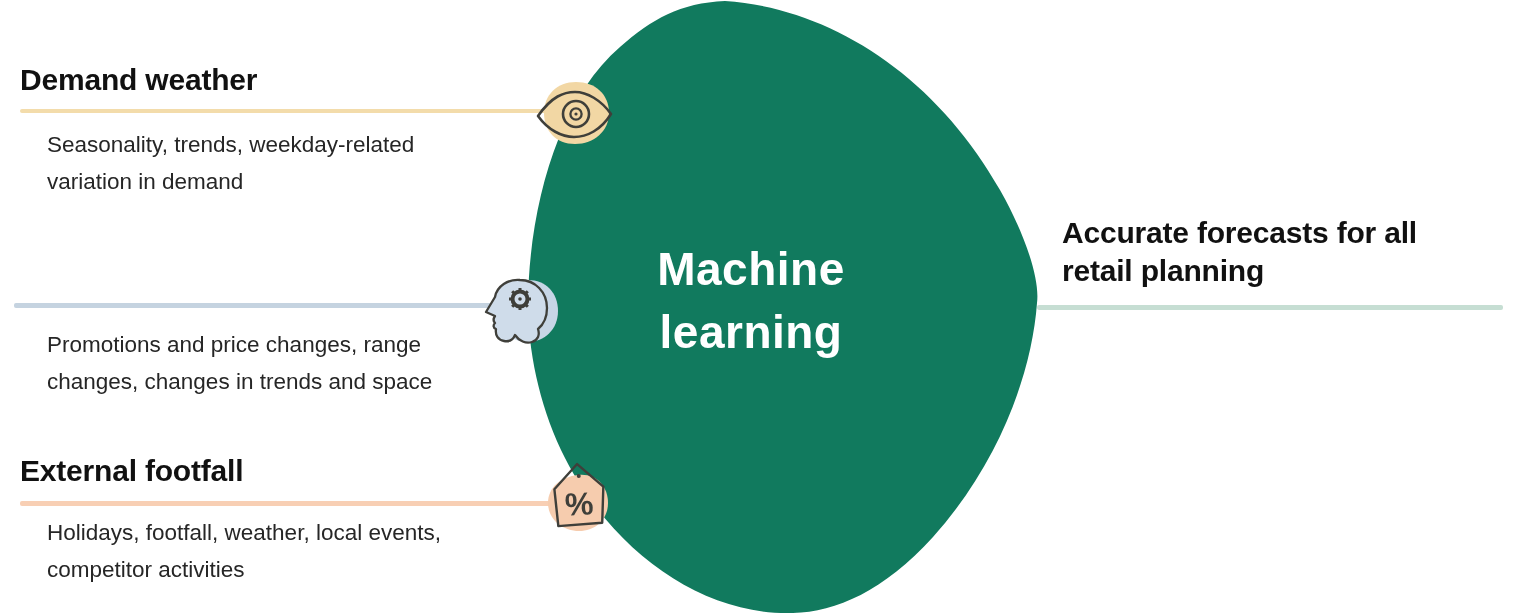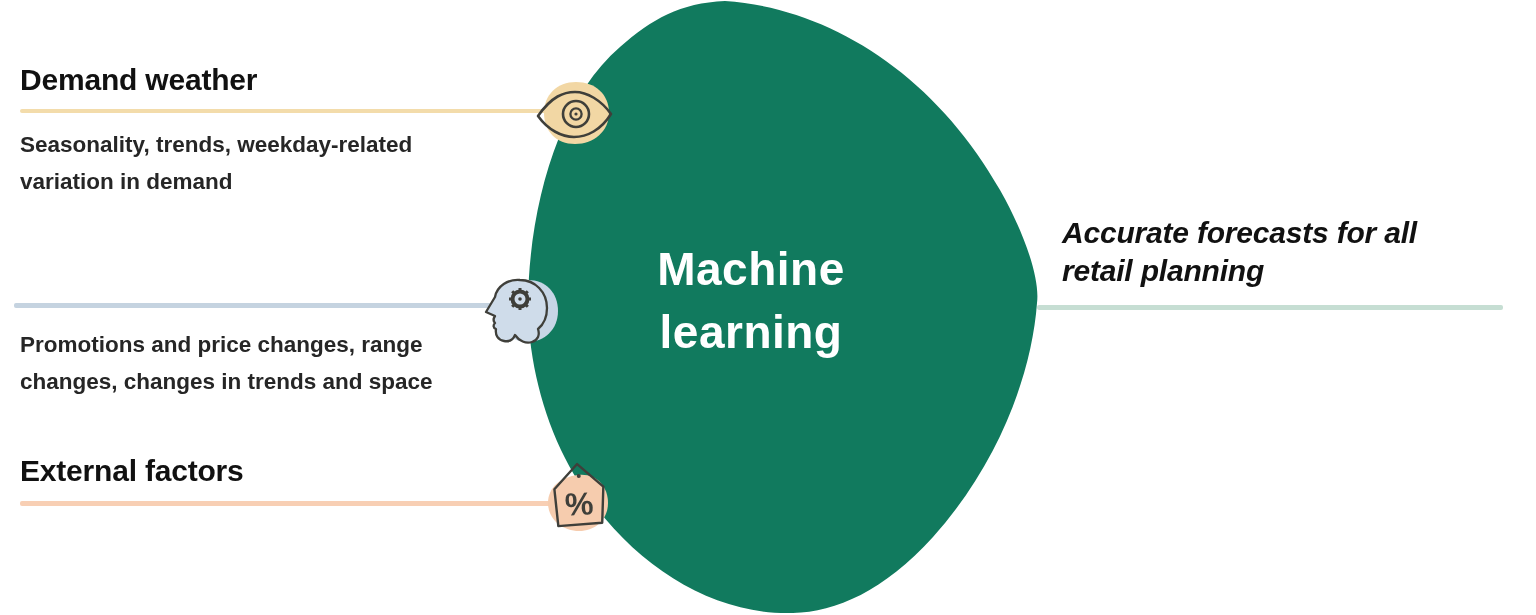--- a/index.html
+++ b/index.html
@@ -22,32 +22,33 @@
     font-size:46px;font-weight:700;line-height:63px;
     color:#ffffff;letter-spacing:0.5px;
   }
 
   
   .h-title{
     font-size:30px;font-weight:700;line-height:38px;
     color:#111111;letter-spacing:-0.2px;
   }
   .body-text{
-    font-size:22.5px;font-weight:700;line-height:37px;
+    font-size:22.5px;font-weight:400;line-height:37px;
     color:#262626;
+    margin-left:27px;
   }
 
   .t1{left:20px;top:61px;width:480px;}
   .t2{left:20px;top:257px;width:480px;}
   .t3{left:20px;top:452px;width:480px;}
   .b1{left:20px;top:126px;width:430px;}
   .b2{left:20px;top:326px;width:430px;}
   .b3{left:20px;top:514px;width:430px;}
 
-  .t-out{left:1062px;top:214px;width:426px;font-style:italic;}
+  .t-out{left:1062px;top:214px;width:426px;}
   .b-out1{left:1070px;top:339px;width:458px;}
   .b-out2{left:1070px;top:419px;width:466px;}
 
   
   .line{height:5px;border-radius:2px;}
   .line-demand{left:20px;top:109px;width:532px;height:4px;background:var(--accent-demand,#f3dcab);}
   .line-business{left:14px;top:303px;width:488px;background:var(--accent-business,#c5d3e0);}
   .line-external{left:20px;top:501px;width:540px;background:var(--accent-external,#f8cfb4);}
   .line-output{left:1037px;top:305px;width:466px;background:var(--accent-output,#c6ded3);}
 
@@ -78,21 +79,22 @@
   <div class="abs line line-demand"></div>
   <div class="abs line line-business"></div>
   <div class="abs line line-external"></div>
   <div class="abs line line-output"></div>
 
   <div class="abs h-title t1">Demand weather</div>
   <div class="abs body-text b1">Seasonality, trends, weekday-related variation in demand</div>
 
   <div class="abs body-text b2">Promotions and price changes, range changes, changes in trends and space</div>
 
-  <div class="abs h-title t3">External factors</div>
+  <div class="abs h-title t3">External footfall</div>
+  <div class="abs body-text b3">Holidays, footfall, weather, local events, competitor activities</div>
 
   <div class="abs h-title t-out">Accurate forecasts for all retail planning</div>
 
   <svg class="abs icon-eye" viewBox="0 0 82 66" aria-hidden="true">
     <path style="fill:var(--blob-cream,#f2d7a4)" d="M44 2 C63 2 77 14 77 33 C77 51 62 64 43 64 C24 64 12 51 12 33 C12 15 25 2 44 2 Z"></path>
     <g style="stroke:var(--icon-stroke,#3f3f3a)" stroke-width="2.6" fill="none" stroke-linecap="round" stroke-linejoin="round">
       <path d="M6 36 C20 16 32 12 43 12 C55 12 69 20 79 34 C69 50 55 57 42 57 C30 57 16 50 6 36 Z"></path>
       <circle cx="44" cy="34" r="13"></circle>
       <circle cx="44" cy="34" r="5.6" stroke-width="2.3"></circle>
       <circle cx="44" cy="34" r="1.6" fill="#3f3f3a" stroke="none"></circle>

